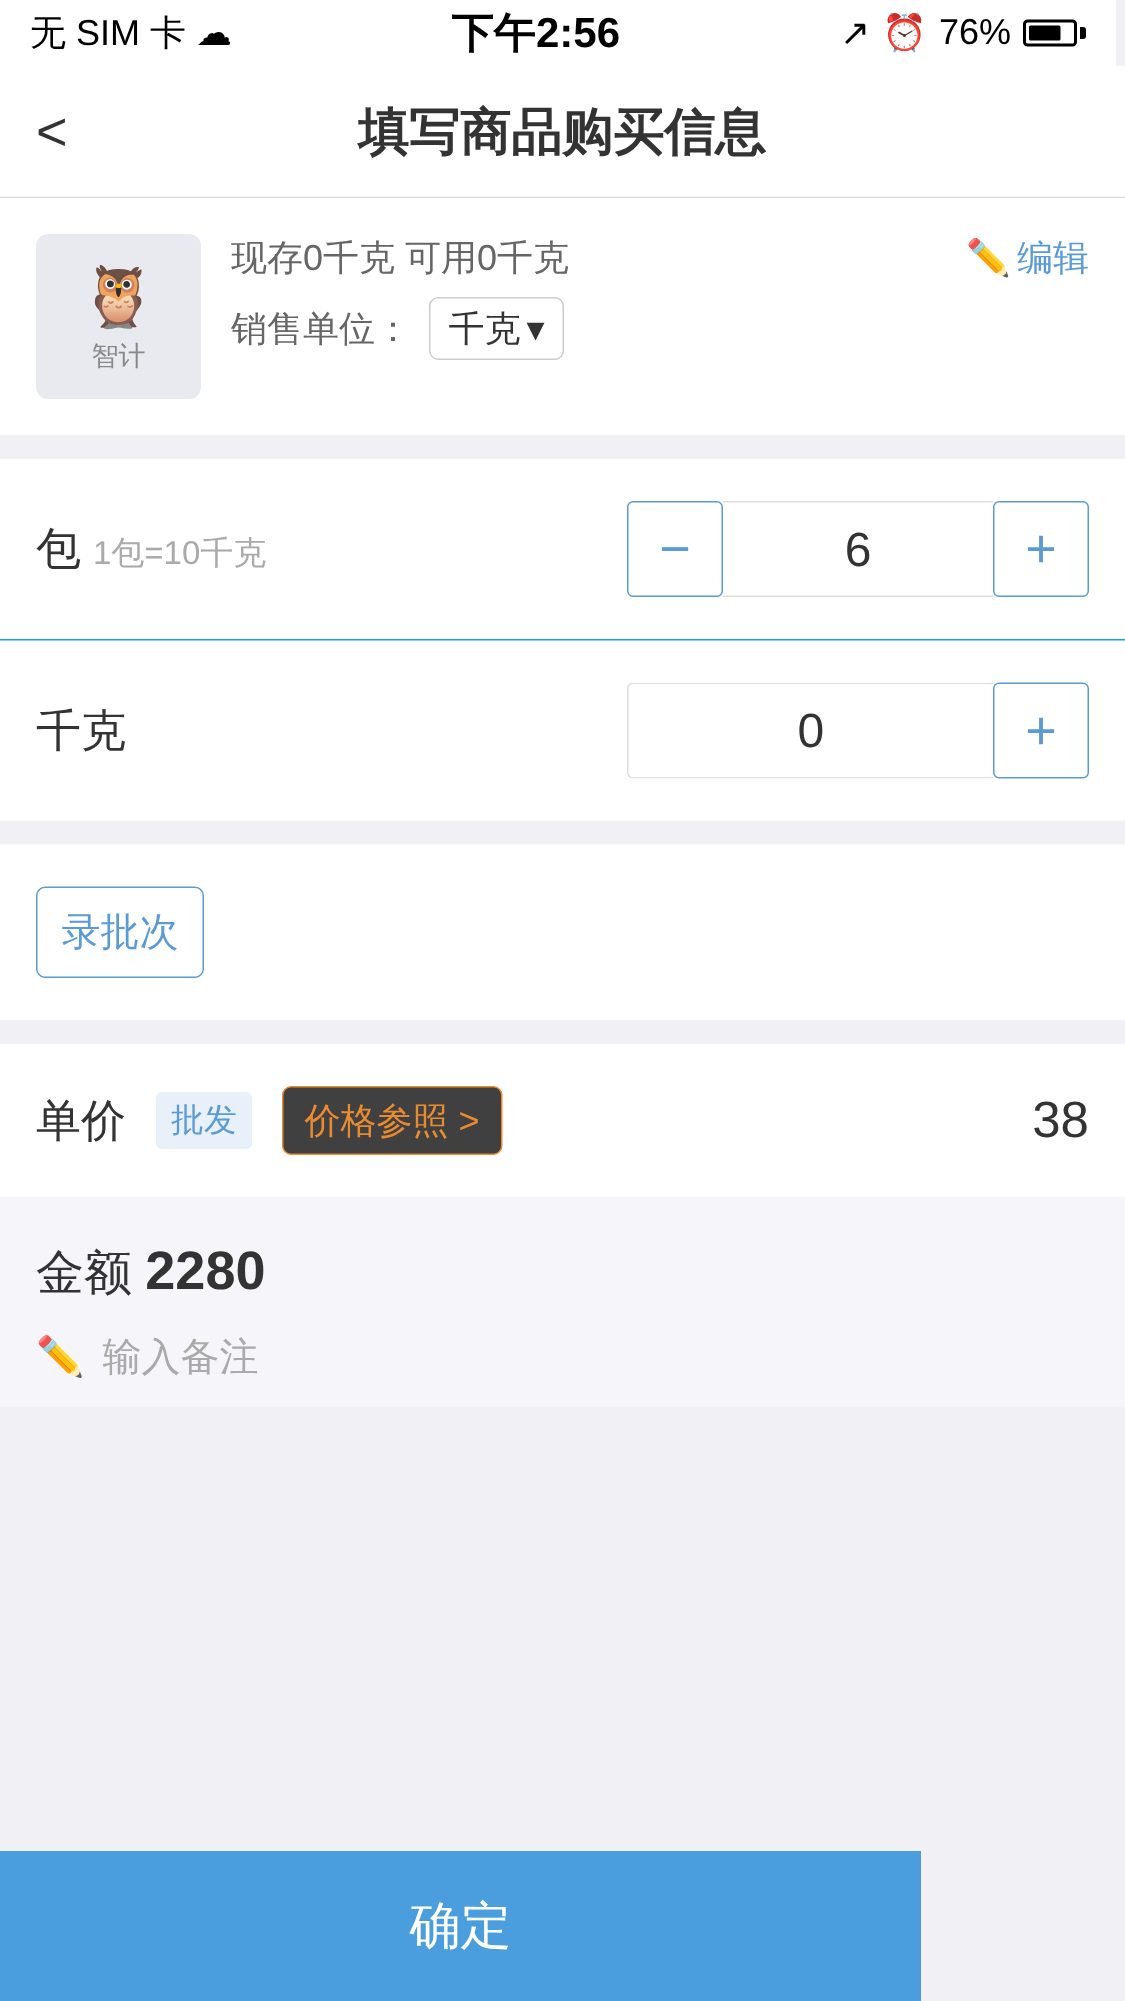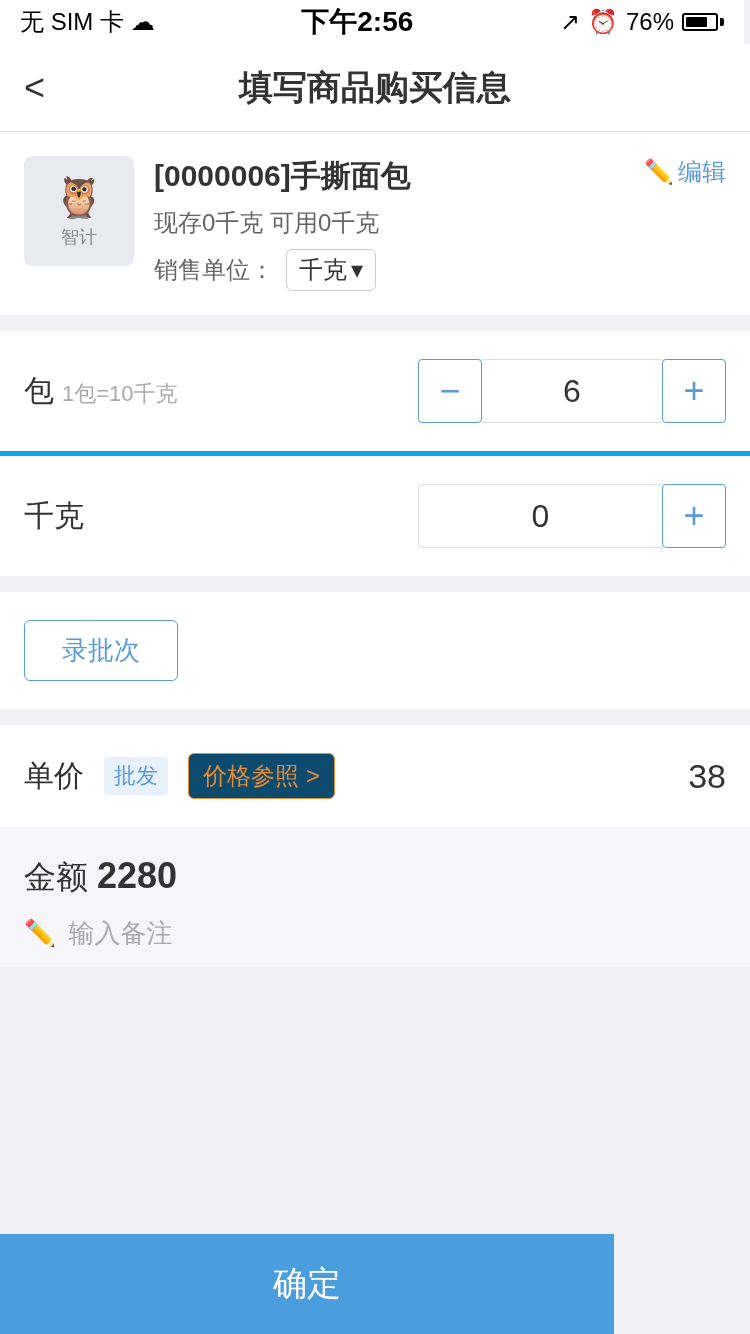--- a/index.html
+++ b/index.html
@@ -153,21 +153,21 @@
 
     
     .qty-section {
       background: #fff;
       margin-bottom: 16px;
     }
     .qty-row {
       display: flex;
       align-items: center;
       padding: 28px 24px;
-      border-bottom: 5px solid #0ea5e9;
+      border-bottom: 1px solid #0ea5e9;
     }
     .qty-row:last-child {
       border-bottom: none;
     }
     .qty-label {
       font-size: 30px;
       color: #333;
       flex: 1;
     }
     .qty-sublabel {
@@ -227,21 +227,21 @@
       margin-bottom: 16px;
     }
     .total-label {
       font-size: 30px;
       color: #333;
     }
     .record-btn {
       border: 1px solid #5b9bd5;
       color: #5b9bd5;
       background: #fff;
-      padding: 12px 37px;
+      padding: 12px 16px;
       border-radius: 6px;
       font-size: 26px;
       cursor: pointer;
     }
 
     
     .price-section {
       background: #fff;
       padding: 28px 24px;
       margin-bottom: 0;
@@ -259,21 +259,21 @@
     .price-tag {
       background: #e8f0fa;
       color: #5b9bd5;
       font-size: 22px;
       padding: 4px 10px;
       border-radius: 4px;
     }
     .price-ref-btn {
       border: 1px solid #e88a30;
       color: #e88a30;
-      background: #0c4a6e;
+      background: #404040;
       padding: 6px 14px;
       border-radius: 6px;
       font-size: 24px;
       display: flex;
       align-items: center;
       gap: 4px;
       cursor: pointer;
     }
     .price-value {
       margin-left: auto;
@@ -362,21 +362,20 @@
   <div class="nav-title">填写商品购买信息</div>
 </div>
 
 <div class="product-section-wrapper">
   <div class="product-section">
     <div class="product-thumbnail">
       <span class="owl-icon">🦉</span>
       <span class="owl-text">智计</span>
     </div>
     <div class="product-info">
-      <div class="product-name">[0000006]手撕面包</div>
       <div class="product-stock">现存0千克  可用0千克</div>
       <div class="product-unit-row">
         <span>销售单位：</span>
         <div class="unit-dropdown">
           <span>千克</span>
           <span>▾</span>
         </div>
       </div>
     </div>
     <div class="edit-btn">

